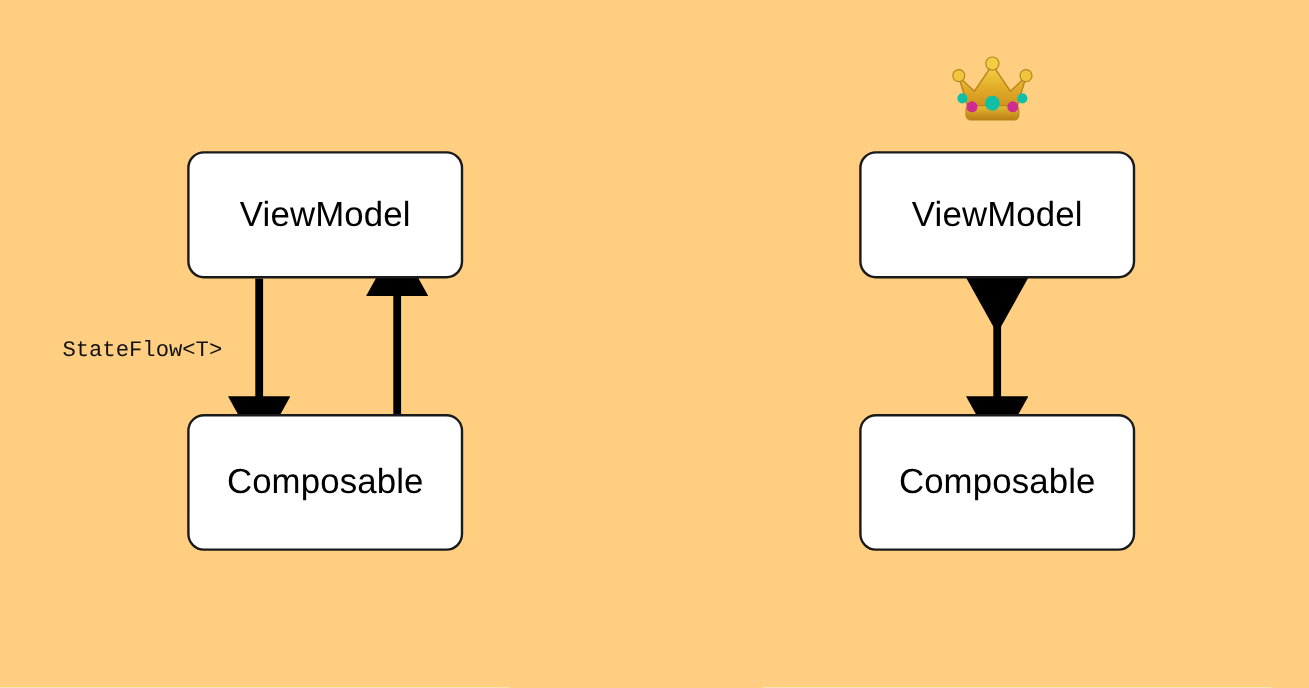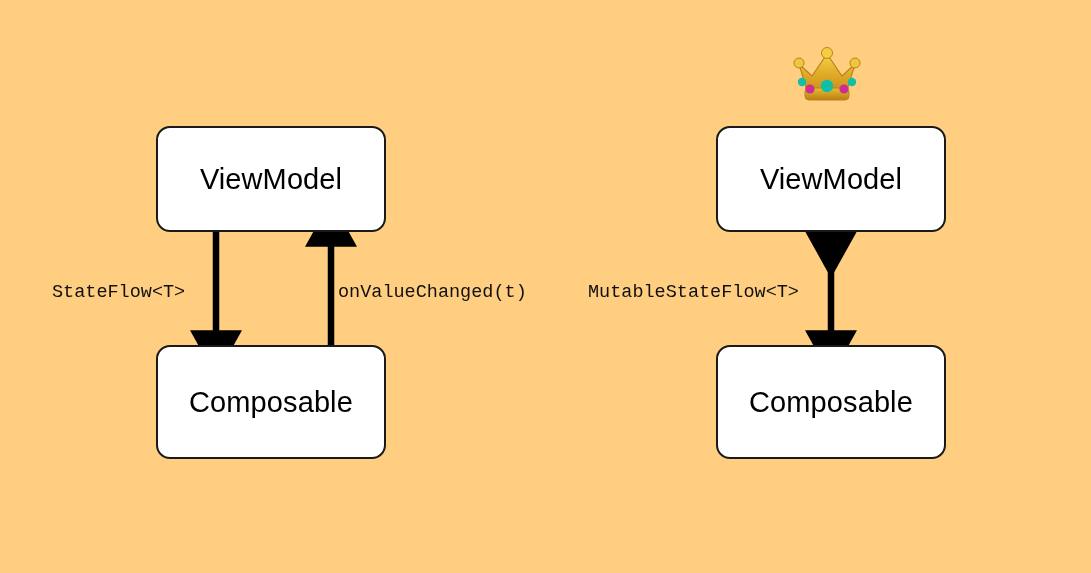--- a/index.html
+++ b/index.html
@@ -123,17 +123,15 @@
   <div class="node-box" style="left:716px; top:126px; width:230px; height:106px;">
     <span class="node-label">ViewModel</span>
   </div>
 
   <div class="node-box" style="left:716px; top:345px; width:230px; height:114px;">
     <span class="node-label">Composable</span>
   </div>
 
   <div class="edge-label" style="left:52px; top:284px;">StateFlow&lt;T&gt;</div>
 
-  <div class="edge-label" style="left:338px; top:284px;">onValueChanged(t)</div>
 
-  <div class="edge-label" style="left:588px; top:284px;">MutableStateFlow&lt;T&gt;</div>
 
 </div>
 
 </body></html>

